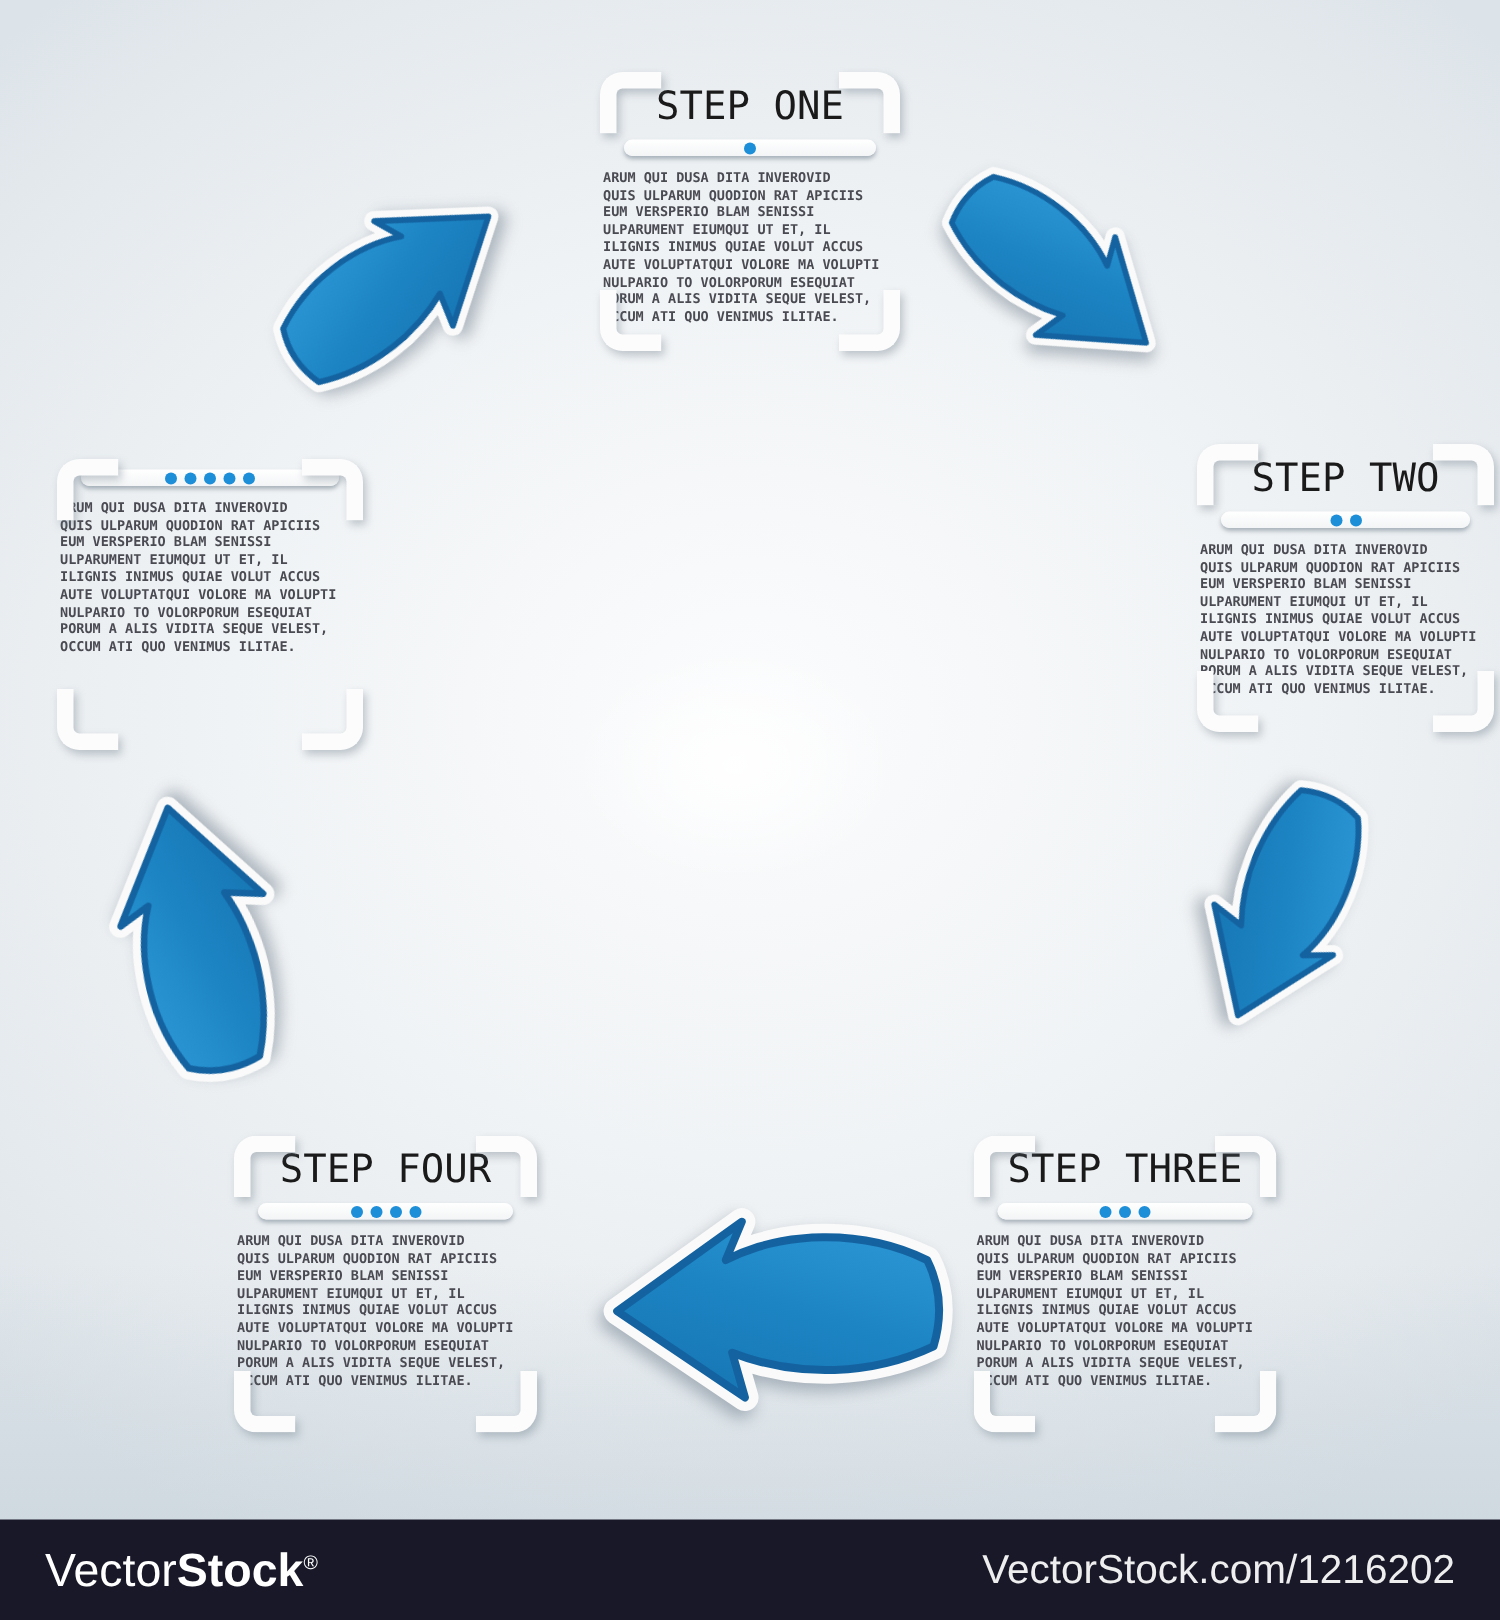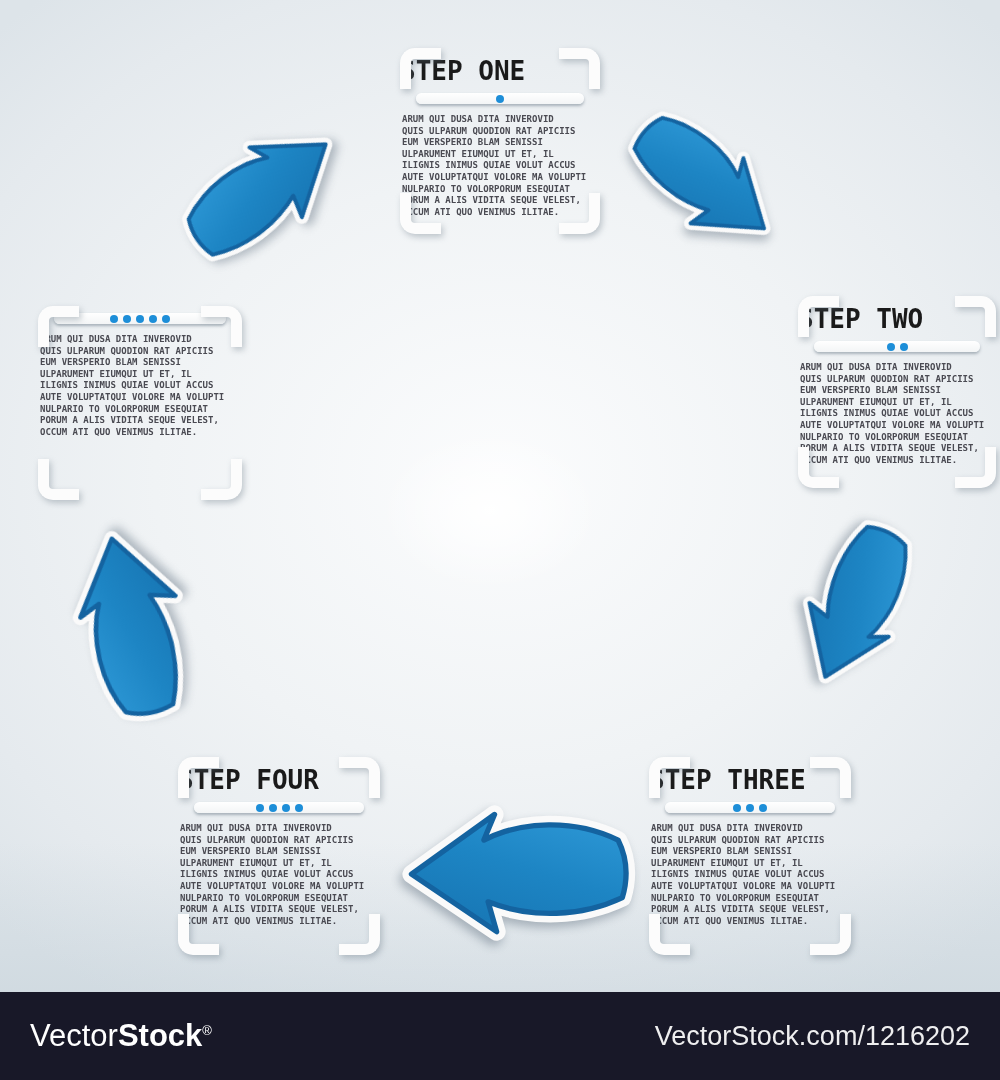--- a/index.html
+++ b/index.html
@@ -18,56 +18,56 @@
 
   
   .step{position:absolute;}
   .br{position:absolute;width:30px;height:30px;filter:drop-shadow(2px 3px 3px rgba(100,115,130,.38));}
   .br.tl{top:0;left:0;border-top:11px solid #fcfcfc;border-left:11px solid #fcfcfc;border-top-left-radius:15px;}
   .br.tr{top:0;right:0;border-top:11px solid #fcfcfc;border-right:11px solid #fcfcfc;border-top-right-radius:15px;}
   .br.bl{bottom:0;left:0;border-bottom:11px solid #fcfcfc;border-left:11px solid #fcfcfc;border-bottom-left-radius:15px;}
   .br.brc{bottom:0;right:0;border-bottom:11px solid #fcfcfc;border-right:11px solid #fcfcfc;border-bottom-right-radius:15px;}
 
   .step-title{
-    margin:8px 0 0;font-size:26px;line-height:30px;
-    font-weight:bold;letter-spacing:0;color:#1a1a1a;
+    margin:8px 0 0;text-align:center;font-size:26px;line-height:30px;
+    font-weight:normal;letter-spacing:0;color:#1a1a1a;
   }
   .pill{
     margin:7px 16px 0;height:11px;border-radius:7px;
     background:linear-gradient(#ffffff,#f3f5f6);
     box-shadow:0 2px 3px rgba(100,115,130,.5);
     display:flex;align-items:center;justify-content:center;gap:5px;
   }
   .dot{width:8px;height:8px;border-radius:50%;background:#1d8ed8;}
   .step-body{
     margin:10px 2px 0;font-size:9px;line-height:11.6px;font-weight:bold;
     color:#4a4a52;text-align:left;white-space:pre-line;letter-spacing:0;
   }
 
   #step1{left:400px;top:48px;width:200px;height:186px;}
   #step2{left:762px;top:296px;width:198px;height:192px;margin-left:36px;}
   #step3{left:649px;top:757px;width:202px;height:198px;}
-  #step4{left:178px;top:757px;width:202px;height:198px;}
+  #step4{left:156px;top:757px;width:202px;height:198px;}
   #step5{left:38px;top:306px;width:204px;height:194px;}
 
   
   .arrow-wrap{position:absolute;filter:drop-shadow(3px 5px 5px rgba(96,110,126,.45));}
   .arrow-wrap svg{display:block;width:100%;height:100%;overflow:visible;}
   .arrow-outline{fill:#fafafa;stroke:#fafafa;stroke-width:17;stroke-linejoin:round;}
   .arrow-fill{fill:url(#agrad);stroke:#1463a0;stroke-width:5;stroke-linejoin:round;}
 
   #arrow1{left:175px;top:133px;width:183px;height:111px;transform:rotate(-38deg);}
   #arrow2{left:621px;top:130px;width:176px;height:107px;transform:rotate(38deg);}
   #arrow3{left:764px;top:555px;width:180px;height:110px;transform:rotate(112deg);}
   #arrow4{left:388px;top:797px;width:245px;height:150px;transform:scaleX(-1);}
   #arrow5{left:28px;top:557px;width:204px;height:124px;transform:rotate(-104deg);}
 
   
   .wm{
-    position:absolute;left:0;right:0;bottom:0;height:88px;background:#181828;
+    position:absolute;left:0;right:0;bottom:0;height:67px;background:#181828;
     display:flex;align-items:center;justify-content:space-between;
     padding:3px 30px;box-sizing:border-box;
     font-family:"Liberation Sans", sans-serif;color:#ffffff;
   }
   .wm-brand{font-size:31px;}
   .wm-brand .light{font-weight:normal;}
   .wm-brand .bold{font-weight:bold;}
   .wm-brand sup{font-size:13px;}
   .wm-ref{font-size:27px;color:rgba(255,255,255,.93);}
 </style>

